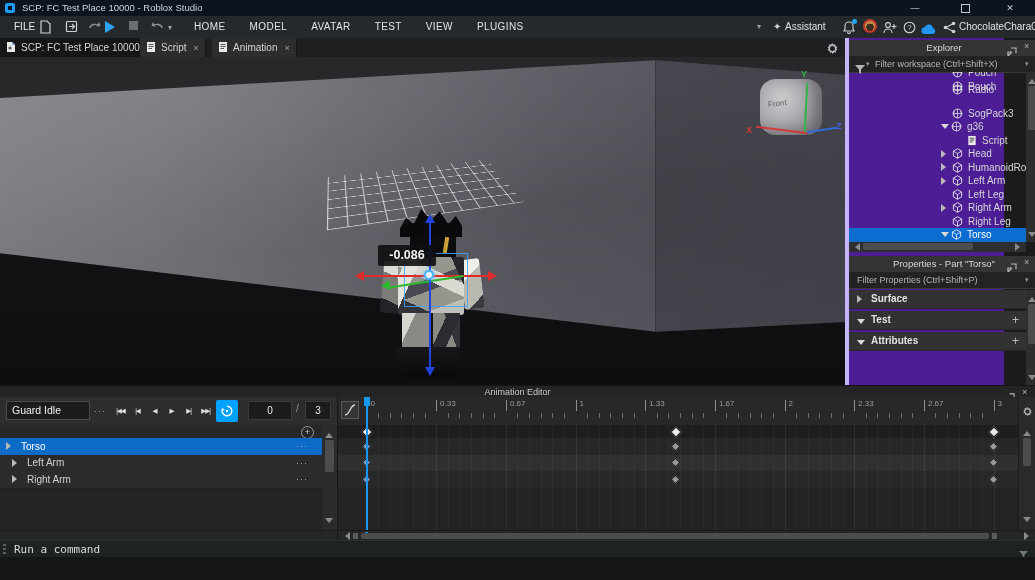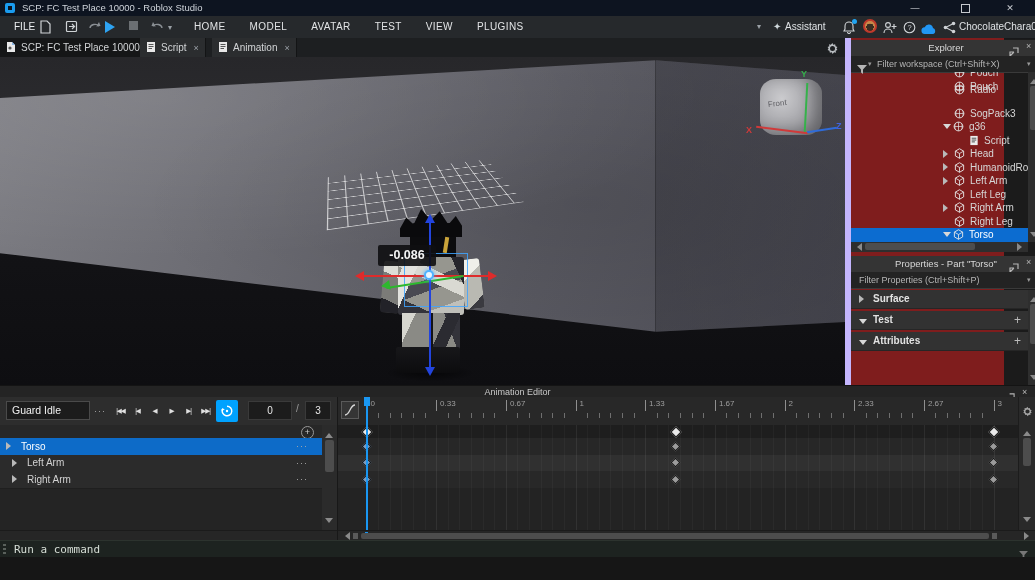--- a/index.html
+++ b/index.html
@@ -103,21 +103,21 @@
   #vc-blob{left:12px;top:14px;width:62px;height:56px;border-radius:26%;background:radial-gradient(circle at 35% 35%,#cbcbce,#97979c 70%,#7e7e84);box-shadow:inset -10px -4px 14px rgba(0,0,0,.25);}
   #vc-face{left:20px;top:34px;font-size:8px;color:#5d5d62;transform:rotate(-7deg);}
   #vc-y-line{left:57px;top:18px;width:2px;height:50px;background:#35b24a;transform:rotate(3deg);}
   #vc-x-line{left:8px;top:64px;width:52px;height:2px;background:#d03a3a;transform:rotate(7deg);}
   #vc-z-line{left:59px;top:64px;width:30px;height:2px;background:#2f6bd8;transform:rotate(-9deg);}
   #vc-y{left:53px;top:4px;color:#35b24a;font-size:9px;font-weight:bold;}
   #vc-x{left:-2px;top:60px;color:#d03a3a;font-size:9px;font-weight:bold;}
   #vc-z{left:88px;top:56px;color:#3f62e0;font-size:9px;font-weight:bold;}
 
   
-  #dock{left:845px;top:38px;width:159px;height:347px;background:#7f1d1d;border-left:6px solid #c4b5fd;box-sizing:border-box;}
+  #dock{left:845px;top:38px;width:159px;height:347px;background:#4c1d95;border-left:4px solid #c4b5fd;box-sizing:border-box;}
   .panel-header{position:absolute;left:0;width:190px;height:16px;background:#343434;border-bottom:1px solid #222;}
   .panel-title{position:absolute;width:100%;text-align:center;font-size:9.5px;color:#d8d8d8;line-height:16px;}
   .ph-ico{position:absolute;top:3px;}
   .filter-row{position:absolute;left:0;width:190px;height:16px;background:#232323;border-bottom:1px solid #3a3a3a;}
   .filter-text{position:absolute;left:26px;top:0;font-size:9px;color:#b5b5b5;line-height:16px;}
   .caret{color:#9a9a9a;font-size:7px;}
   #explorer-header{top:2px;} #explorer-filter{top:18px;}
   #explorer-tree{left:0;top:34px;width:190px;height:170px;overflow:hidden;}
   .xrow{position:absolute;left:0;width:190px;height:13.5px;display:flex;align-items:center;}
   .xrow.selected{background:#0c6cd0;}

